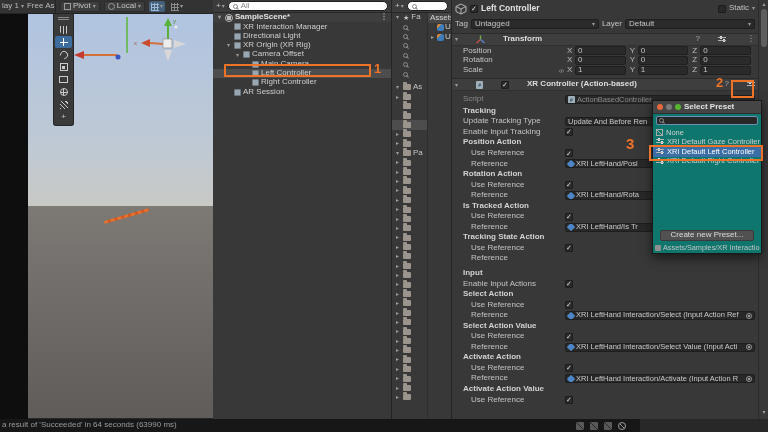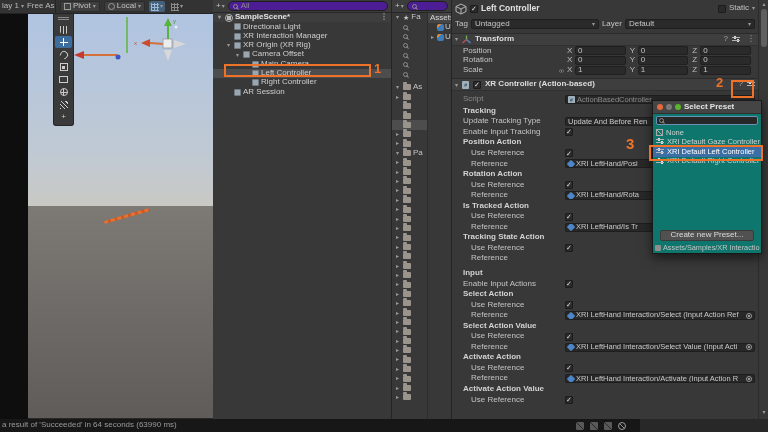--- a/index.html
+++ b/index.html
@@ -44,21 +44,21 @@
   .ti-transform{border:1px solid #ccc;border-radius:50%;background:linear-gradient(#ccc,#ccc) 50% 50%/1px 8px no-repeat,linear-gradient(#ccc,#ccc) 50% 50%/8px 1px no-repeat}
   .ti-custom{background:repeating-linear-gradient(45deg,#ccc 0 1px,transparent 1px 3px)}
   .ray{position:absolute;left:76px;top:207px;width:47px;height:3px;border-radius:2px;
        background:repeating-linear-gradient(90deg,#e4712f 0 4px,#d2581f 4px 7px);
        transform:rotate(-16deg);transform-origin:left center}
 
   
   .hierarchy{left:213px;top:0;width:179px;height:419px;background:#383838;border-right:1px solid #242424;overflow:hidden}
   .panel-bar{height:13px;background:#3c3c3c;border-bottom:1px solid #272727;display:flex;align-items:center;gap:3px;padding:0 3px}
   .plus-btn{display:flex;align-items:center;gap:1px;color:#c8c8c8}
-  .search-box{flex:1;height:10px;background:#4c1d95;border:1px solid #1f1f1f;border-radius:5px;display:flex;align-items:center;gap:3px;padding:0 4px;color:#8a8a8a}
+  .search-box{flex:1;height:10px;background:#ffffff;border:1px solid #1f1f1f;border-radius:5px;display:flex;align-items:center;gap:3px;padding:0 4px;color:#8a8a8a}
   .icon-search{width:5px;height:5px;border:1px solid #8a8a8a;border-radius:50%;position:relative;flex:none}
   .icon-search::after{content:"";position:absolute;width:3px;height:1px;background:#8a8a8a;right:-2px;bottom:-1px;transform:rotate(45deg)}
   .hrow{height:9.3px;display:flex;align-items:center;gap:2px;white-space:nowrap;color:#cfcfcf}
   .hrow.sel{background:#4d4d4d}
   .hrow.scene-row{background:#3e3e3e;font-weight:bold;color:#e2e2e2}
   .cspace{width:7px;flex:none;text-align:center;font-size:6px;color:#999}
   .go-icon{width:7px;height:7px;flex:none;background:#9aa7b0;border:1px solid #6f7a82;border-radius:1px}
   .unity-icon{width:8px;height:8px;flex:none;border:1px solid #b9b9b9;border-radius:50%;background:linear-gradient(#b9b9b9,#b9b9b9) 50% 50%/4px 4px no-repeat}
   .row-dots{margin-left:auto;margin-right:3px;color:#9a9a9a}
 
@@ -76,21 +76,21 @@
   .pkg-icon{width:7px;height:7px;border-radius:2px;background:linear-gradient(135deg,#d98a3a 32%,#3d7dbb 32%);flex:none}
 
   
   .inspector{left:452px;top:0;width:306px;height:419px;background:#383838;padding:0 3px;overflow:hidden}
   .insp-header{margin-top:2px;height:13px;display:flex;align-items:center;gap:3px}
   .insp-title{font-weight:bold;color:#e0e0e0;font-size:8.5px;flex:1}
   .checkbox{width:8px;height:8px;background:#2a2a2a;border:1px solid #1c1c1c;border-radius:1px;flex:none;display:flex;align-items:center;justify-content:center;color:#ddd;font-size:7px}
   .tag-row{margin-top:3px;height:12px;display:flex;align-items:center;gap:3px}
   .dropdown{background:#2a2a2a;border:1px solid #1f1f1f;border-radius:2px;height:10px;display:flex;align-items:center;padding:0 3px;gap:2px;overflow:hidden;white-space:nowrap}
   .dropdown .caret{margin-left:auto}
-  .comp-header{margin:3px -3px 0;height:13px;background:#3e3e3e;border-top:1px solid #2b2b2b;border-bottom:1px solid #303030;display:flex;align-items:center;gap:4px;padding:0 3px}
+  .comp-header{margin:3px -3px 0;height:13px;background:#3e3e3e;border-top:1px solid #2b2b2b;border-bottom:1px solid #303030;display:flex;align-items:center;gap:18px;padding:0 3px}
   .comp-title{font-weight:bold;color:#dedede;flex:1;white-space:nowrap}
   .hdr-ico{color:#aaa;margin-left:3px}
   .t-row{height:9.8px;display:flex;align-items:center}
   .t-label{width:104px;padding-left:8px;flex:none;white-space:nowrap}
   .axis-lbl{width:7px;text-align:left;color:#bbb;flex:none}
   .num-field{flex:1;height:9px;background:#2a2a2a;border:1px solid #1f1f1f;border-radius:2px;margin:0 4px 0 1px;padding:0 2px;display:flex;align-items:center}
   .link-ico{width:8px;color:#9a9a9a;flex:none;font-size:7px}
   .script-ico{width:7px;height:8px;background:#9fb0bd;border-radius:1px;flex:none;font-size:5px;color:#33424e;text-align:center;line-height:8px}
   .xr-row{height:10.55px;display:flex;align-items:center}
   .xr-label{width:110px;flex:none;white-space:nowrap;overflow:hidden}
@@ -243,26 +243,26 @@
     <div id="hierarchy-rows">
         <div class="hrow scene-row" style="padding-left: 3px;">
           <span class="cspace">▾</span>
           <span class="unity-icon"></span>
           <span>SampleScene*</span>
           <span class="row-dots">⋮</span>
         </div>
         <div class="hrow" style="padding-left: 12px;">
           <span class="cspace"></span>
           <span class="go-icon"></span>
+          <span>XR Interaction Manager</span>
+        </div>
+        <div class="hrow" style="padding-left: 12px;">
+          <span class="cspace"></span>
+          <span class="go-icon"></span>
           <span>Directional Light</span>
-        </div>
-        <div class="hrow" style="padding-left: 12px;">
-          <span class="cspace"></span>
-          <span class="go-icon"></span>
-          <span>XR Interaction Manager</span>
         </div>
         <div class="hrow" style="padding-left: 12px;">
           <span class="cspace">▾</span>
           <span class="go-icon"></span>
           <span>XR Origin (XR Rig)</span>
         </div>
         <div class="hrow" style="padding-left: 21px;">
           <span class="cspace">▾</span>
           <span class="go-icon"></span>
           <span>Camera Offset</span>

